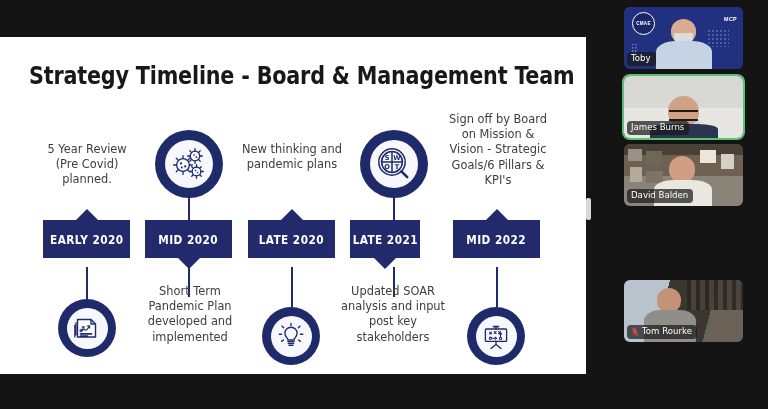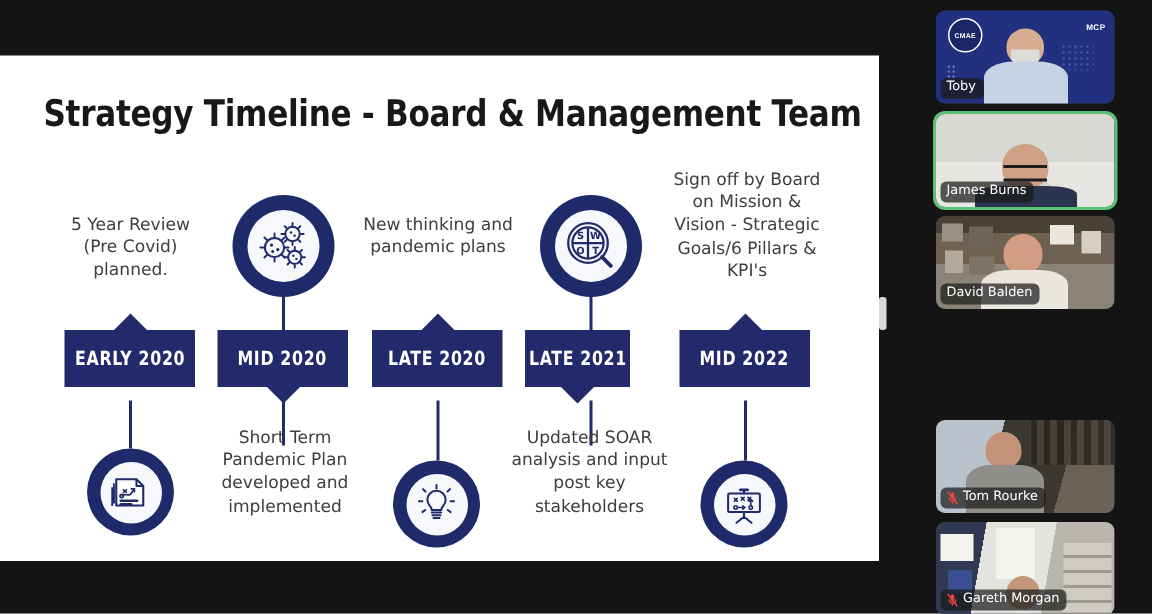--- a/index.html
+++ b/index.html
@@ -352,35 +352,16 @@
         <svg class="mic" viewBox="0 0 10 12">
           <path d="M5 1.2a1.5 1.5 0 0 1 1.5 1.5v3a1.5 1.5 0 0 1-3 0v-3A1.5 1.5 0 0 1 5 1.2z" fill="#e8453c"></path>
           <path d="M2.4 5.4v.6a2.6 2.6 0 0 0 5.2 0v-.6" stroke="#e8453c" stroke-width="1" fill="none"></path>
           <path d="M5 8.6v2.2" stroke="#e8453c" stroke-width="1"></path>
           <path d="M1 .8 9 11.2" stroke="#e8453c" stroke-width="1.3"></path>
         </svg>
         <span class="nm">Tom Rourke</span>
       </div>
     </div>
 
-    <div class="tile" style="top:345px;">
-      <div class="ph ph5"></div>
-      <div style="position:absolute;left:40px;top:4px;width:26px;height:34px;background:#f3f3ef;"></div>
-      <div style="position:absolute;right:2px;top:14px;width:32px;height:46px;
-        background-image:repeating-linear-gradient(#cfcdc6 0 8px,#9b998f 8px 10px);opacity:.95;"></div>
-      <div style="position:absolute;left:2px;top:6px;width:34px;height:46px;
-        background-image:linear-gradient(#f4f4f0 0 100%),linear-gradient(#3a4f8f 0 100%);
-        background-repeat:no-repeat;background-size:22px 18px,16px 16px;background-position:1px 2px,6px 26px;"></div>
-      <div class="head" style="left:47px;top:36px;width:22px;height:22px;background:#c3977c;"></div>
-      <div class="namebar">
-        <svg class="mic" viewBox="0 0 10 12">
-          <path d="M5 1.2a1.5 1.5 0 0 1 1.5 1.5v3a1.5 1.5 0 0 1-3 0v-3A1.5 1.5 0 0 1 5 1.2z" fill="#e8453c"></path>
-          <path d="M2.4 5.4v.6a2.6 2.6 0 0 0 5.2 0v-.6" stroke="#e8453c" stroke-width="1" fill="none"></path>
-          <path d="M5 8.6v2.2" stroke="#e8453c" stroke-width="1"></path>
-          <path d="M1 .8 9 11.2" stroke="#e8453c" stroke-width="1.3"></path>
-        </svg>
-        <span class="nm">Gareth Morgan</span>
-      </div>
-    </div>
 
   </div>
 
 </div>
 
 </body></html>

